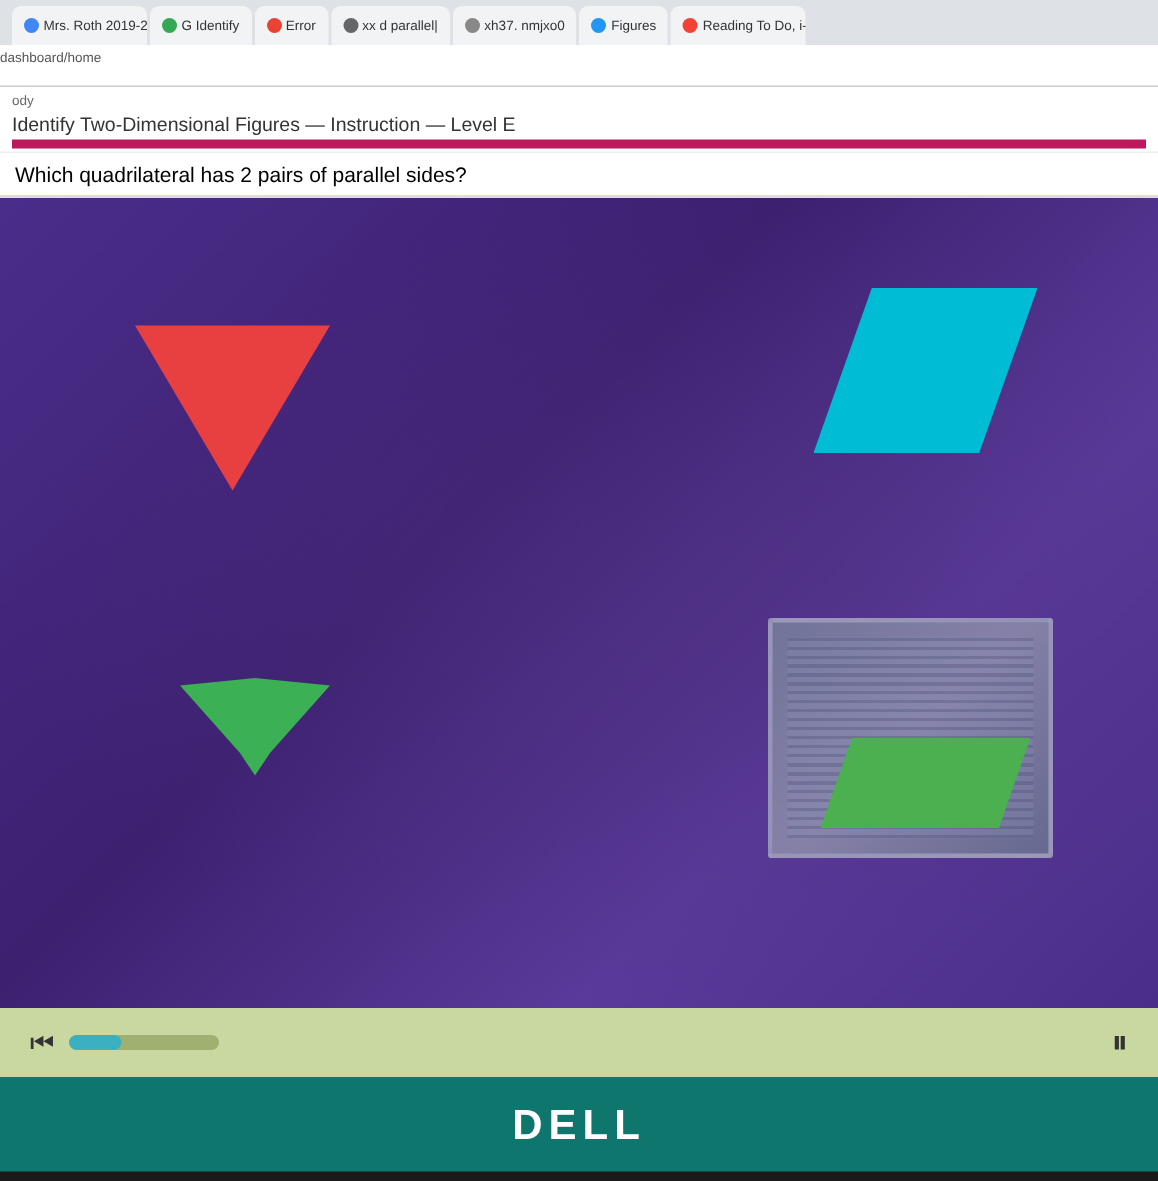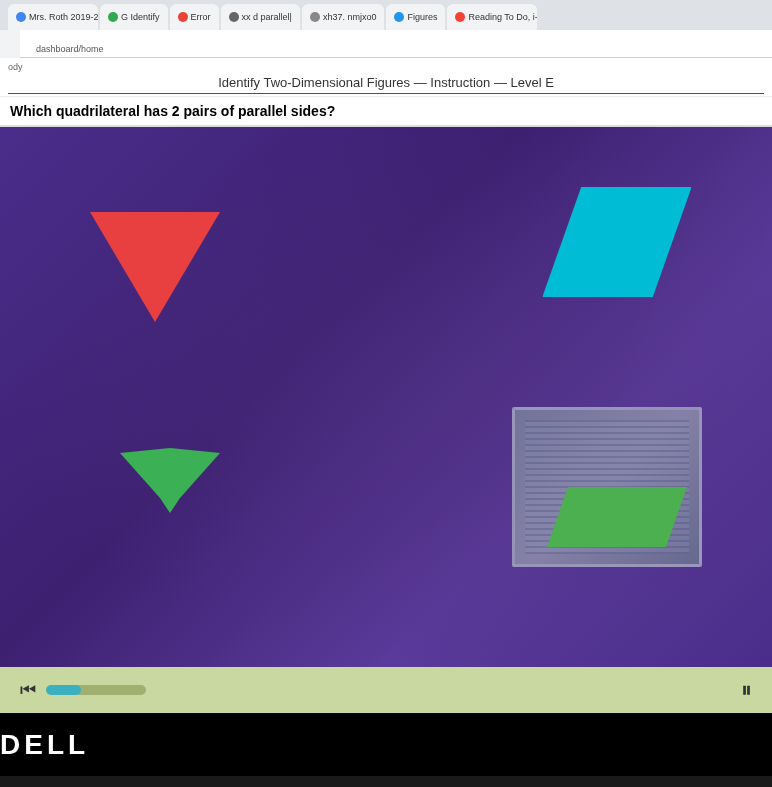--- a/index.html
+++ b/index.html
@@ -46,26 +46,25 @@
     .tab-item .favicon {
       width: 10px;
       height: 10px;
       border-radius: 50%;
       flex-shrink: 0;
     }
 
     .address-bar {
       background: #fff;
       display: flex;
-      align-items: flex-end;
-      padding: 3px 16px;
+      align-items: flex-start;
+      padding: 3px 0;
       gap: 6px;
       height: 28px;
       border-bottom: 1px solid #ccc;
-      margin-left: 20px;
     }
 
     .address-url {
       font-size: 9px;
       color: #555;
       flex: 1;
     }
 
     .page-header {
       background: #fff;
@@ -75,33 +74,33 @@
 
     .breadcrumb-bar {
       display: flex;
       align-items: flex-end;
       gap: 4px;
       font-size: 9px;
       color: #666;
     }
 
     .page-title-bar {
-      text-align: center;
+      text-align: left;
       font-size: 13px;
       font-weight: 500;
       color: #333;
       padding: 3px 0;
-      border-bottom: 1px solid #be185d;
+      border-bottom: 6px solid #be185d;
     }
 
     .question-bar {
       background: #fff;
       padding: 6px 10px;
       font-size: 14px;
-      font-weight: bold;
+      font-weight: normal;
       color: #000;
       border-bottom: 2px solid #ddd;
     }
 
     
     .main-content {
       width: 100%;
       height: 540px;
       background: linear-gradient(135deg, #4a2d8a 0%, #3d2070 40%, #5a3a9a 70%, #4a2d8a 100%);
       position: relative;
@@ -232,26 +231,26 @@
     .btn-pause {
       background: none;
       border: none;
       cursor: pointer;
       font-size: 22px;
       color: #333;
     }
 
     
     .dell-bar {
-      background: #000000;
+      background: #0f766e;
       width: 100%;
       height: 63px;
       display: flex;
       align-items: center;
-      justify-content: flex-start;
+      justify-content: center;
     }
 
     .dell-logo {
       color: #fff;
       font-size: 28px;
       font-weight: 900;
       letter-spacing: 4px;
       font-family: 'Arial Black', Arial, sans-serif;
     }
   </style>

